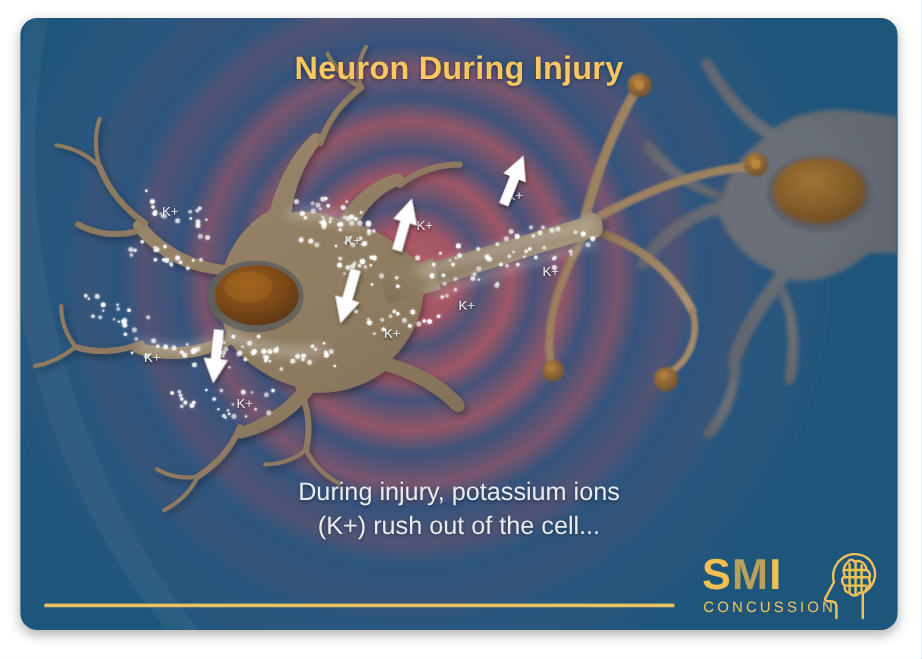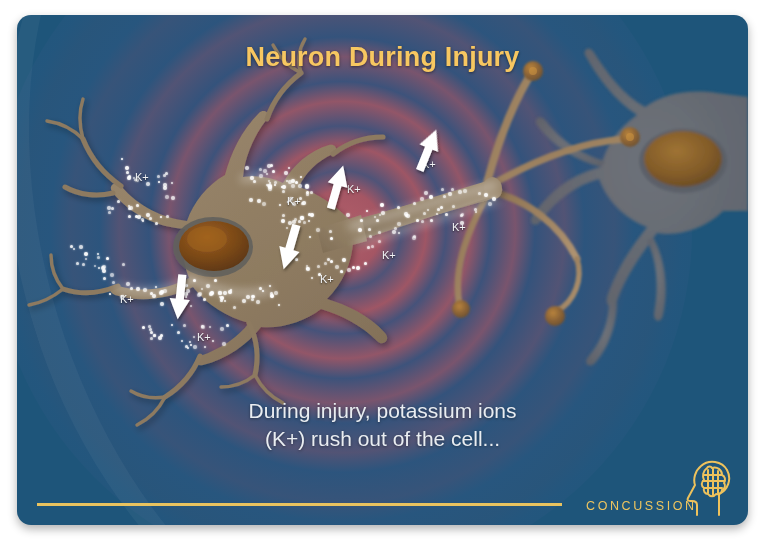--- a/index.html
+++ b/index.html
@@ -556,20 +556,21 @@
       <div id="title">Neuron During Injury</div>
 
       <div id="caption">
         <div>During injury, potassium ions</div>
         <div>(K+) rush out of the cell...</div>
       </div>
 
       <div id="goldline"></div>
 
       <div id="logo">
+        <div class="smi"><span class="s">S</span><span class="m">M</span><span class="i">I</span></div>
         <div class="conc">CONCUSSION</div>
         <svg width="54" height="62" viewBox="0 0 54 62">
           <g fill="none" stroke="#eec25c" stroke-width="2" stroke-linecap="round" stroke-linejoin="round">
             <path d="M20,58 L20,48 C20,45 18,44 15,44 L13,44 C11,44 10,43 11,41 L18,28
                      C16,22 18,14 24,9 C32,2 45,4 50,13 C55,22 51,33 42,37 L42,58"></path>
             <path d="M30,11 C26,14 25,19 27,23 C24,25 24,29 27,31 C26,34 28,37 31,37
                      C33,40 37,40 39,37 C42,38 45,36 45,33 C48,32 49,28 47,26
                      C49,23 48,19 45,18 C45,13 40,9 35,11 C34,9 31,9 30,11 Z"></path>
             <path d="M31,13 L31,36 M36,12 L36,38 M41,14 L41,36"></path>
             <path d="M27,18 L45,18 M26,24 L47,24 M27,31 L45,31"></path>

